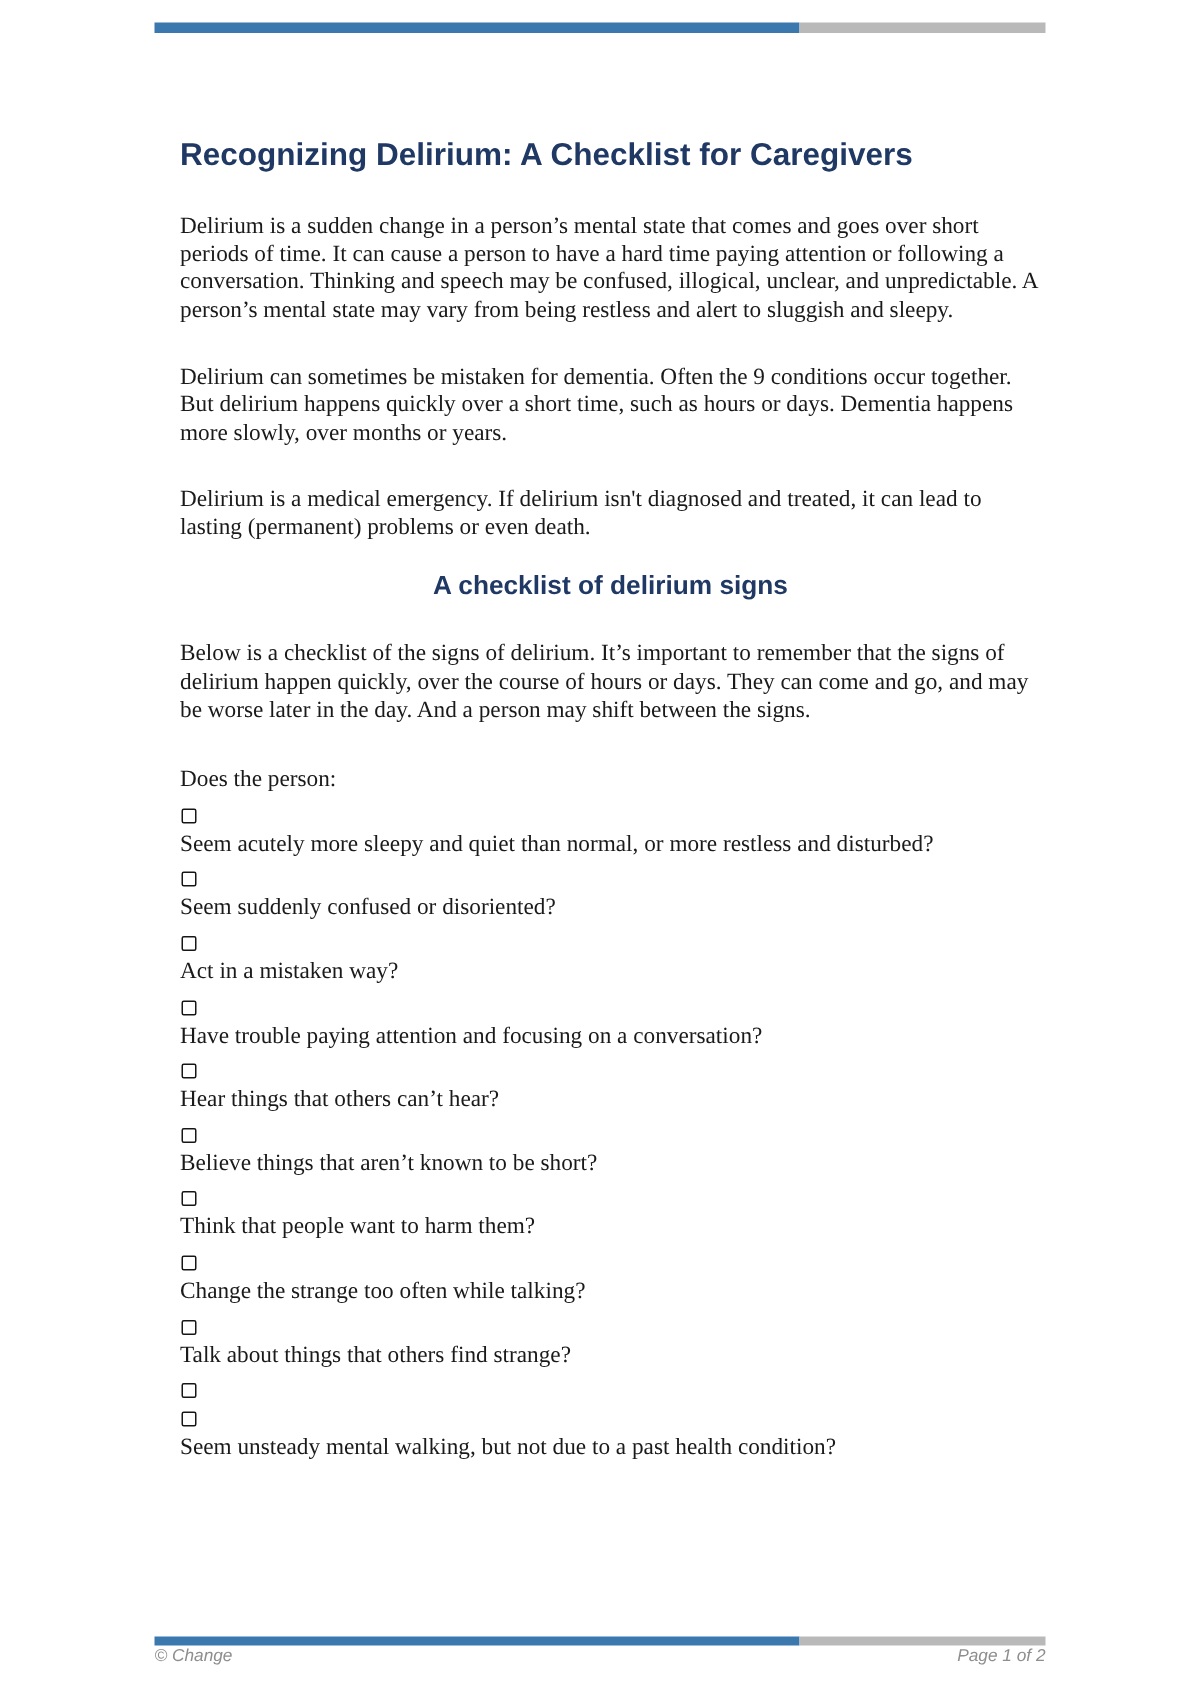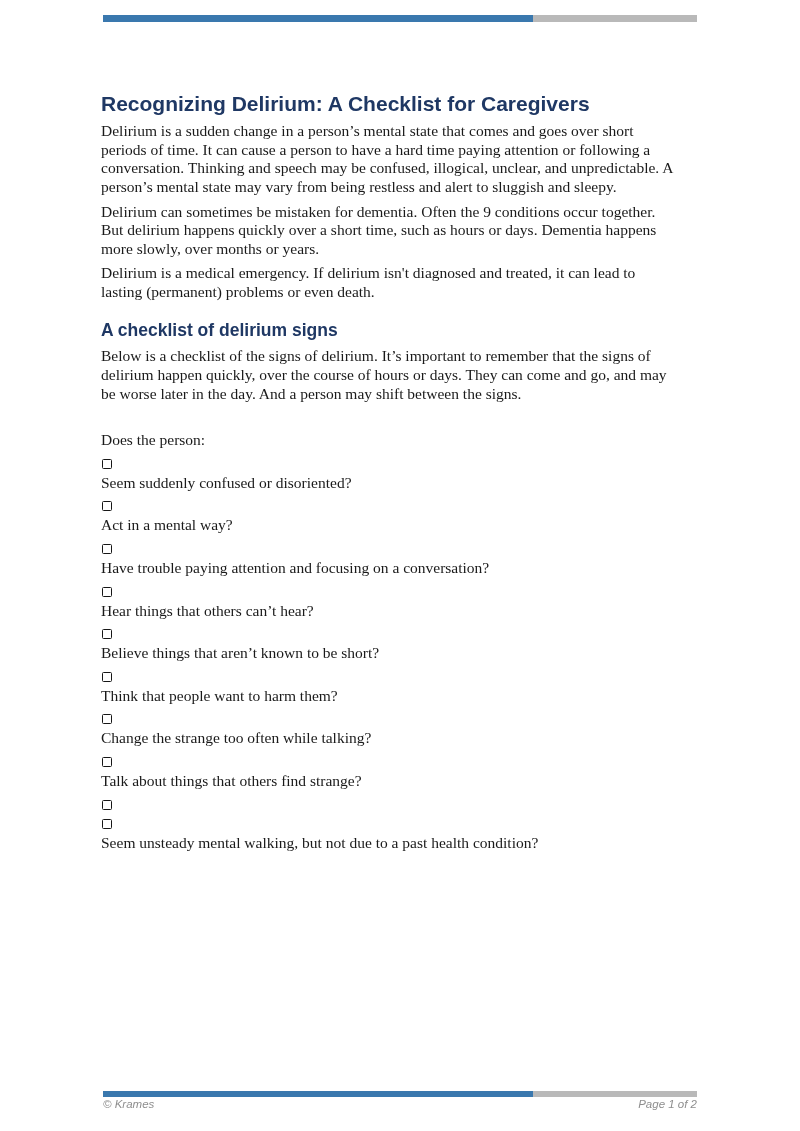--- a/index.html
+++ b/index.html
@@ -23,40 +23,41 @@
   }
   .accent-bar.top { top: 15px; }
   .accent-bar.bottom { top: 1091px; height: 6px; }
   .accent-bar .seg-blue { width: 72.4%; height: 100%; }
   .accent-bar .seg-gray { flex: 1; height: 100%; }
 
   
   .content {
     position: absolute;
     top: 0;
-    left: 101px;
+    left: 120px;
     width: 574px;
   }
   .doc-title {
     margin-top: 92px;
     font-family: "Liberation Sans", sans-serif;
     font-weight: bold;
     font-size: 21px;
     line-height: 1.15;
   }
   .para {
-    margin-top: 6px;
+    margin-top: 26px;
     font-size: 15.5px;
     line-height: 18.6px;
   }
   .section-heading {
     margin-top: 19px;
     font-family: "Liberation Sans", sans-serif;
     font-weight: bold;
     font-size: 17.5px;
+    text-align: center;
   }
   .prompt { margin-top: 28px; }
 
   
   .checklist { margin-top: 4px; }
   .check-item { margin-top: 9px; }
   .checkbox {
     display: block;
     width: 10px;
     height: 10px;
@@ -99,29 +100,33 @@
   <p class="para">Delirium can sometimes be mistaken for dementia. Often the 9 conditions occur together. But delirium happens quickly over a short time, such as hours or days. Dementia happens more slowly, over months or years.</p>
   <p class="para">Delirium is a medical emergency. If delirium isn't diagnosed and treated, it can lead to lasting (permanent) problems or even death.</p>
 
   <h2 class="section-heading" style="color: rgb(31, 56, 100);">A checklist of delirium signs</h2>
 
   <p class="para">Below is a checklist of the signs of delirium. It’s important to remember that the signs of delirium happen quickly, over the course of hours or days. They can come and go, and may be worse later in the day. And a person may shift between the signs.</p>
   <p class="para prompt">Does the person:</p>
 
   <div class="checklist">
 
+      <div class="check-item">
+        <span class="checkbox"></span>
+        <div class="check-text">Seem acutely more sleepy and quiet than normal, or more restless and disturbed?</div>
+      </div>
 
       <div class="check-item">
         <span class="checkbox"></span>
         <div class="check-text">Seem suddenly confused or disoriented?</div>
       </div>
 
       <div class="check-item">
         <span class="checkbox"></span>
-        <div class="check-text">Act in a mental way?</div>
+        <div class="check-text">Act in a mistaken way?</div>
       </div>
 
       <div class="check-item">
         <span class="checkbox"></span>
         <div class="check-text">Have trouble paying attention and focusing on a conversation?</div>
       </div>
 
 
       <div class="check-item">
         <span class="checkbox"></span>
@@ -158,15 +163,15 @@
       </div>
     </div>
 </div>
 
 <div class="accent-bar bottom">
   <div class="seg-blue" style="background: rgb(58, 120, 174);"></div>
   <div class="seg-gray" style="background: rgb(185, 185, 185);"></div>
 </div>
 
 <div class="footer-row" style="color: rgb(142, 142, 142);">
-  <span>© Krames</span>
+  <span>© Change</span>
   <span>Page 1 of 2</span>
 </div>
 
 </body></html>

